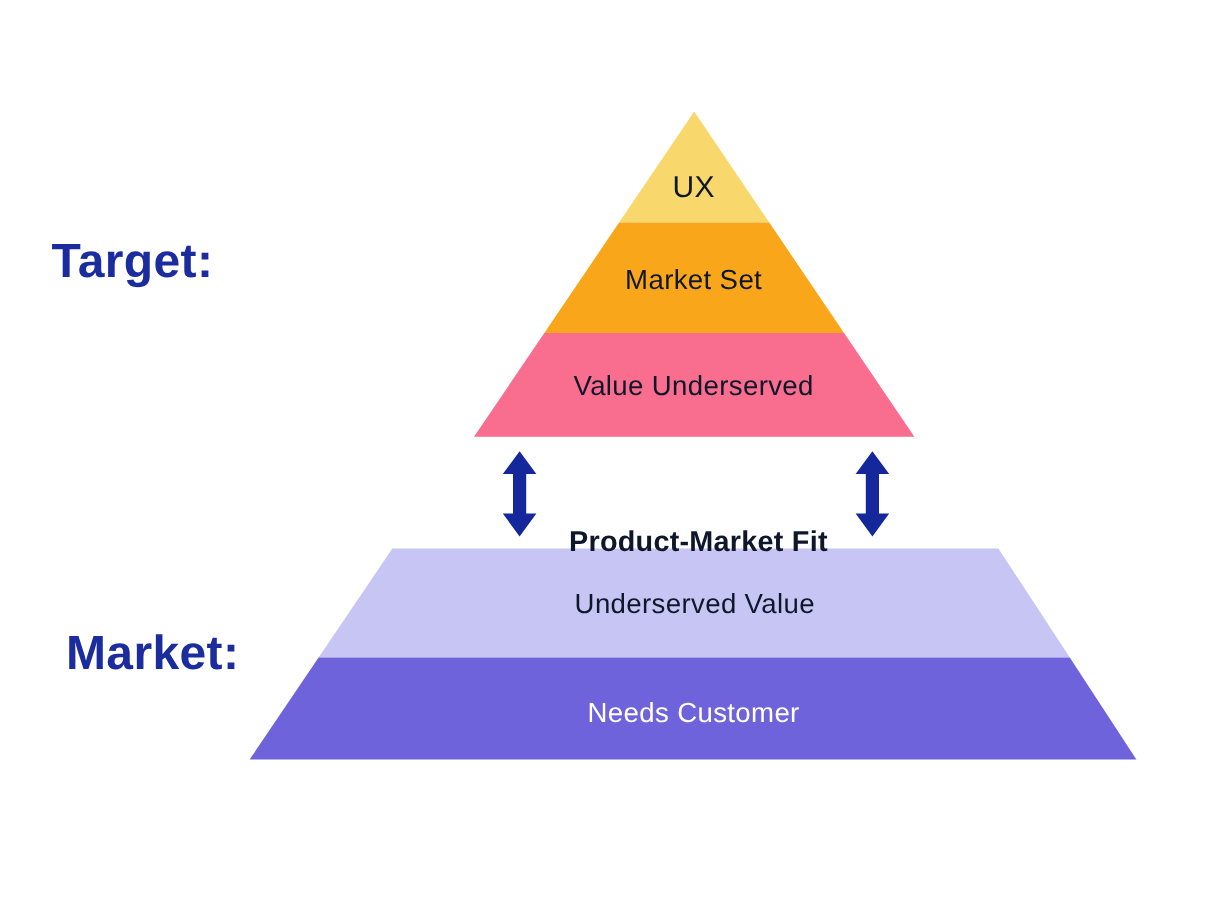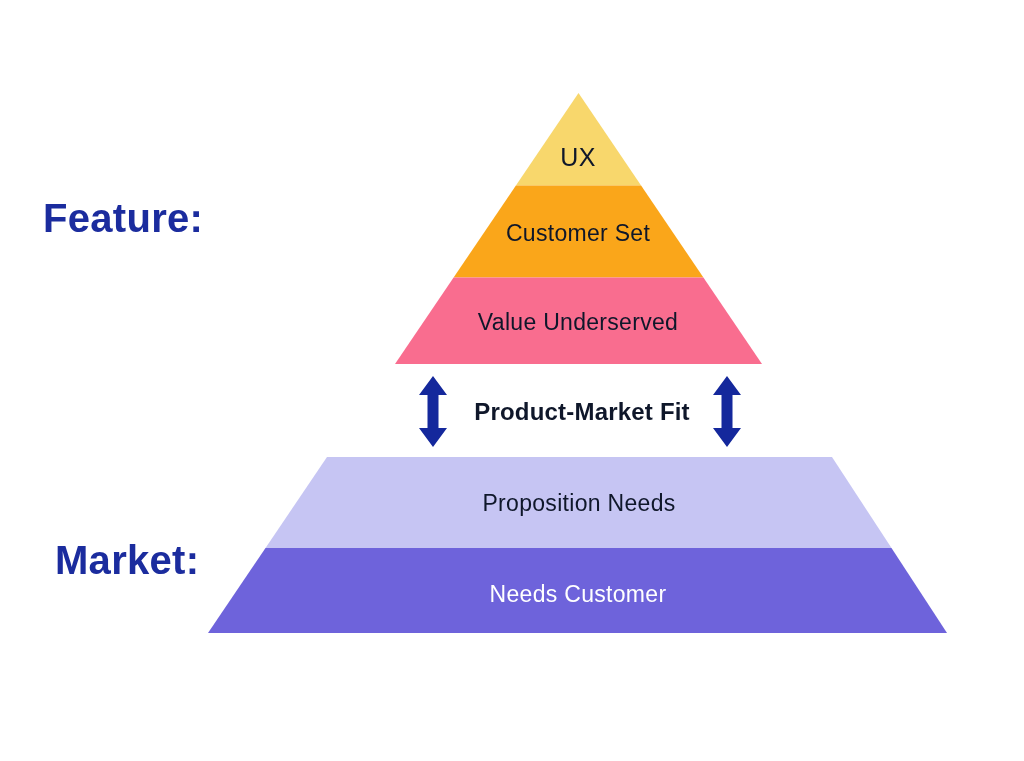--- a/index.html
+++ b/index.html
@@ -27,32 +27,33 @@
     font-size: 23px;
     font-weight: 500;
     letter-spacing: 0.3px;
     text-align: center;
   }
   .label--light { color: #ffffff; }
   .label--fit {
     font-weight: 700;
     font-size: 24px;
     letter-spacing: 0.2px;
+    margin-top: 40px;
   }
   .side-heading {
     position: absolute;
     transform: translate(0, -50%);
     white-space: nowrap;
     color: #1B2C9E;
     font-size: 40px;
     font-weight: 700;
     letter-spacing: 0.3px;
   }
   .heading-product { left: 43px; top: 218px; }
-  .heading-market  { left: 55px; top: 560px; text-align: right; }
+  .heading-market  { left: 55px; top: 545px; text-align: right; }
   .lbl-ux          { left: 578px; top: 157px; font-size: 25px; }
   .lbl-feature     { left: 578px; top: 233px; }
   .lbl-value       { left: 578px; top: 322px; }
   .lbl-fit         { left: 582px; top: 412px; }
   .lbl-needs       { left: 579px; top: 503px; }
   .lbl-customer    { left: 578px; top: 594px; }
 </style>
 </head>
 <body>
 
@@ -68,29 +69,29 @@
 
     <polygon points="327,457 832,457 891.5,548 265.5,548" fill="#C6C5F3"></polygon>
 
     <polygon points="265.5,548 891.5,548 947,633 208,633" fill="#6E63DB"></polygon>
 
     <polygon points="433,376 447,395 438.5,395 438.5,428 447,428 433,447 419,428 427.5,428 427.5,395 419,395" fill="#14289C"></polygon>
 
     <polygon points="727,376 741,395 732.5,395 732.5,428 741,428 727,447 713,428 721.5,428 721.5,395 713,395" fill="#14289C"></polygon>
   </svg>
 
-  <div class="side-heading heading-product">Feature:</div>
+  <div class="side-heading heading-product">Target:</div>
 
   <div class="side-heading heading-market">Market:</div>
 
   <div class="label lbl-ux">UX</div>
 
-  <div class="label lbl-feature">Customer Set</div>
+  <div class="label lbl-feature">Market Set</div>
 
   <div class="label lbl-value">Value Underserved</div>
 
   <div class="label label--fit lbl-fit">Product-Market Fit</div>
 
-  <div class="label lbl-needs">Proposition Needs</div>
+  <div class="label lbl-needs">Underserved Value</div>
 
   <div class="label label--light lbl-customer">Needs Customer</div>
 
 </div>
 
 </body></html>

